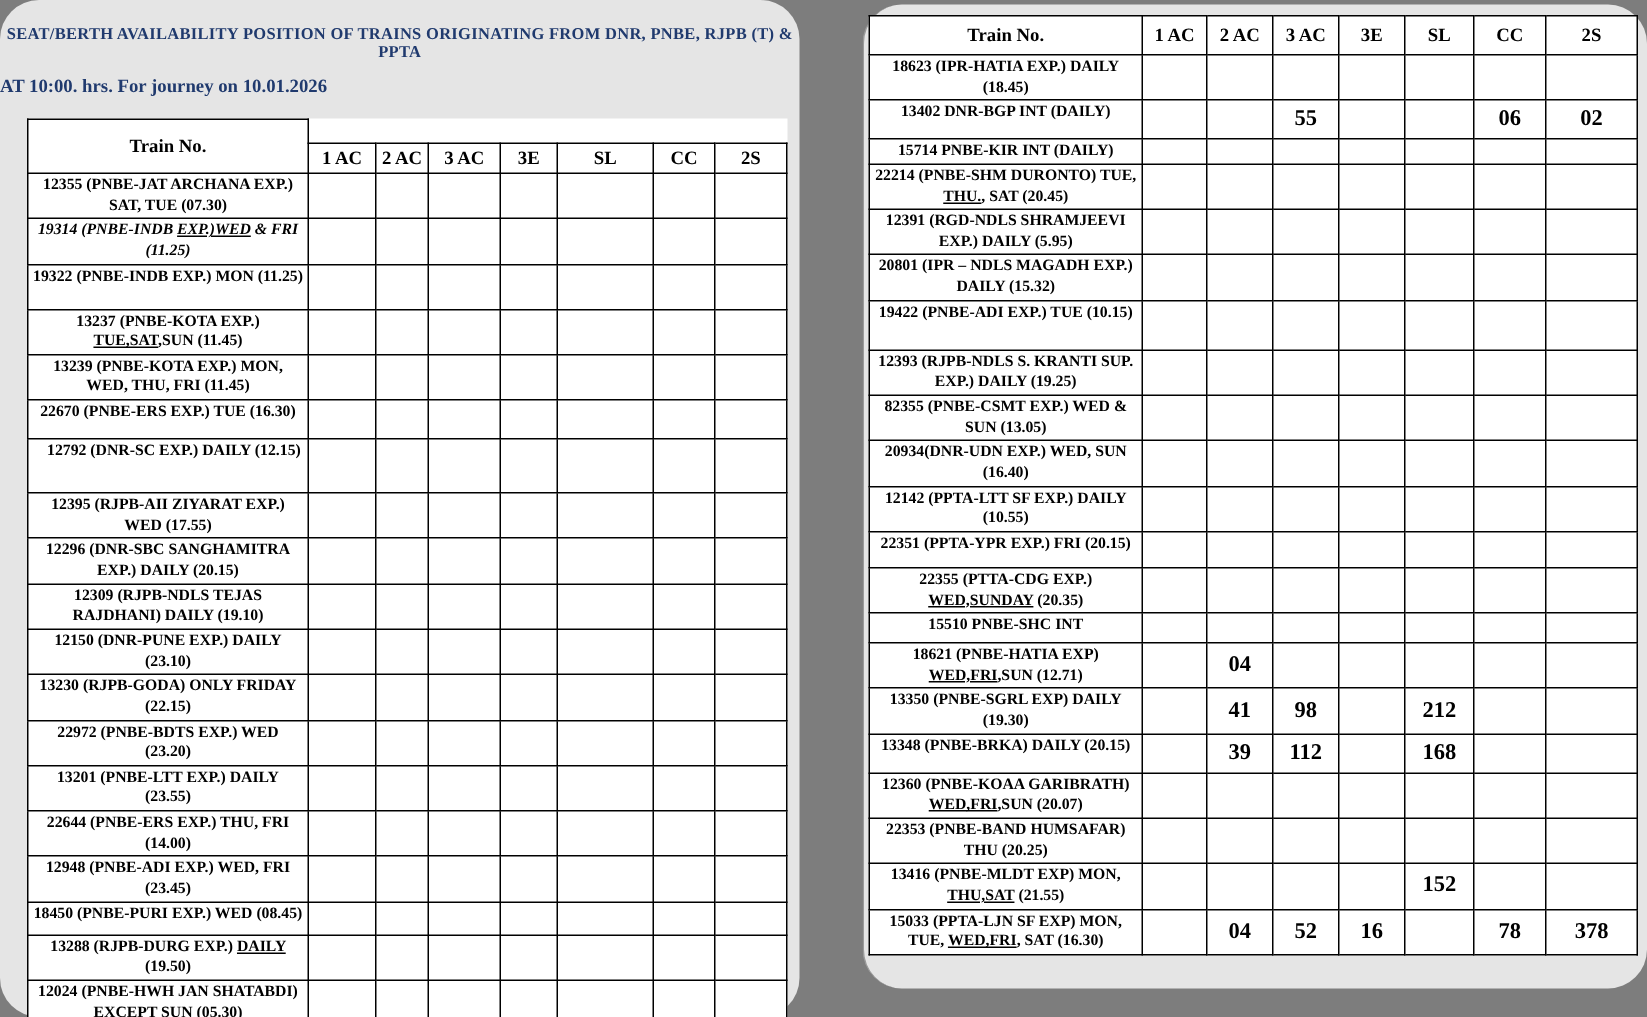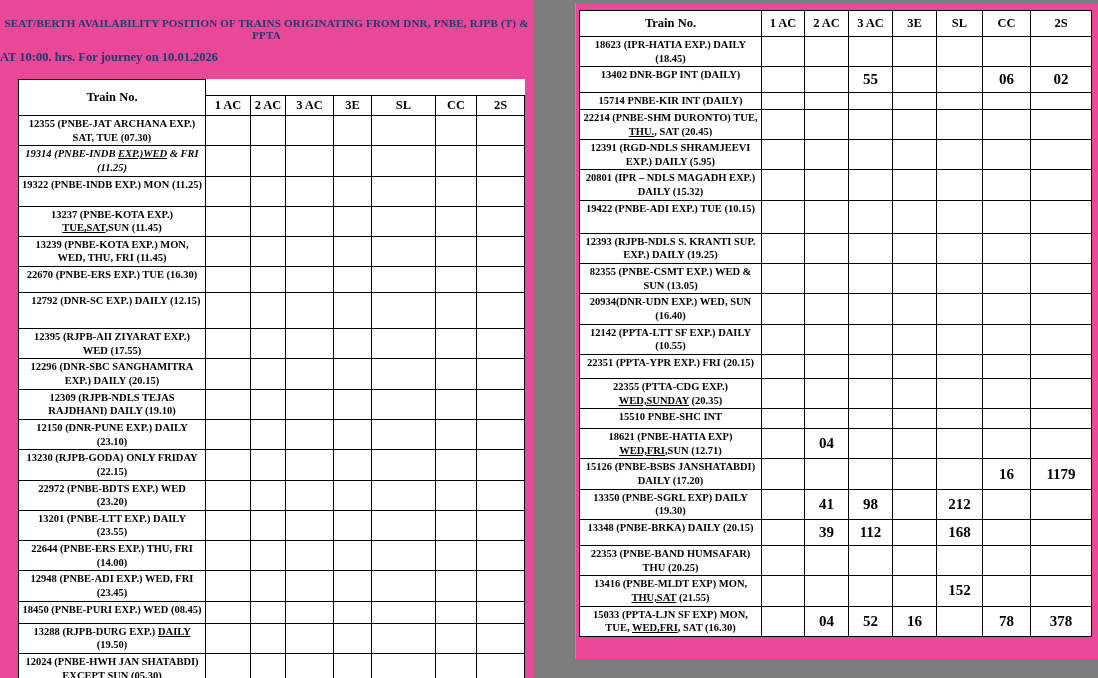--- a/index.html
+++ b/index.html
@@ -3,21 +3,21 @@
 <meta charset="utf-8">
 <style>
   * { box-sizing: border-box; margin: 0; padding: 0; }
   html, body { width: 1098px; height: 678px; }
   body {
     font-family: "Liberation Serif", serif;
     background: #7d7d7d;
     overflow: hidden;
   }
   .canvas { position: relative; width: 1098px; height: 678px; }
-  .page { position: absolute; background: #ec4899; }
+  .page { position: absolute; background: #e5e5e5; border-radius: 26px; }
   .page-left  { left: 0; top: 0; width: 533px; height: 678px; }
   .page-right { left: 575px; top: 3px; width: 523px; height: 656px; border-left: 1px solid #9a9a9a; }
 
   .title1 {
     padding-top: 17px;
     text-align: center;
     color: #203a6e;
     font-weight: bold;
     font-size: 11px;
     letter-spacing: 0.2px;
@@ -456,47 +456,47 @@
           <tr style="height: 27px;">
             <td class="train-cell"><span>18621 (PNBE-HATIA EXP) </span><span class="u">WED,FRI</span><span>,SUN (12.71)</span></td>
             <td class="val-cell"></td>
             <td class="val-cell">04</td>
             <td class="val-cell"></td>
             <td class="val-cell"></td>
             <td class="val-cell"></td>
             <td class="val-cell"></td>
             <td class="val-cell"></td>
           </tr>
-          <tr style="height: 24px;">
-            <td class="train-cell"><span>15126 (PNBE-BSBS JANSHATABDI) DAILY (17.20)</span></td>
-            <td class="val-cell"></td>
-            <td class="val-cell"></td>
-            <td class="val-cell"></td>
-            <td class="val-cell"></td>
-            <td class="val-cell"></td>
-            <td class="val-cell">16</td>
-            <td class="val-cell">1179</td>
-          </tr>
           <tr style="height: 26px;">
             <td class="train-cell"><span>13350 (PNBE-SGRL EXP) DAILY (19.30)</span></td>
             <td class="val-cell"></td>
             <td class="val-cell">41</td>
             <td class="val-cell">98</td>
             <td class="val-cell"></td>
             <td class="val-cell">212</td>
             <td class="val-cell"></td>
             <td class="val-cell"></td>
           </tr>
           <tr style="height: 26px;">
             <td class="train-cell"><span>13348 (PNBE-BRKA) DAILY (20.15)</span></td>
             <td class="val-cell"></td>
             <td class="val-cell">39</td>
             <td class="val-cell">112</td>
             <td class="val-cell"></td>
             <td class="val-cell">168</td>
+            <td class="val-cell"></td>
+            <td class="val-cell"></td>
+          </tr>
+          <tr style="height: 24px;">
+            <td class="train-cell"><span>12360 (PNBE-KOAA GARIBRATH) </span><span class="u">WED,FRI</span><span>,SUN (20.07)</span></td>
+            <td class="val-cell"></td>
+            <td class="val-cell"></td>
+            <td class="val-cell"></td>
+            <td class="val-cell"></td>
+            <td class="val-cell"></td>
             <td class="val-cell"></td>
             <td class="val-cell"></td>
           </tr>
           <tr style="height: 22px;">
             <td class="train-cell"><span>22353 (PNBE-BAND HUMSAFAR) THU (20.25)</span></td>
             <td class="val-cell"></td>
             <td class="val-cell"></td>
             <td class="val-cell"></td>
             <td class="val-cell"></td>
             <td class="val-cell"></td>

